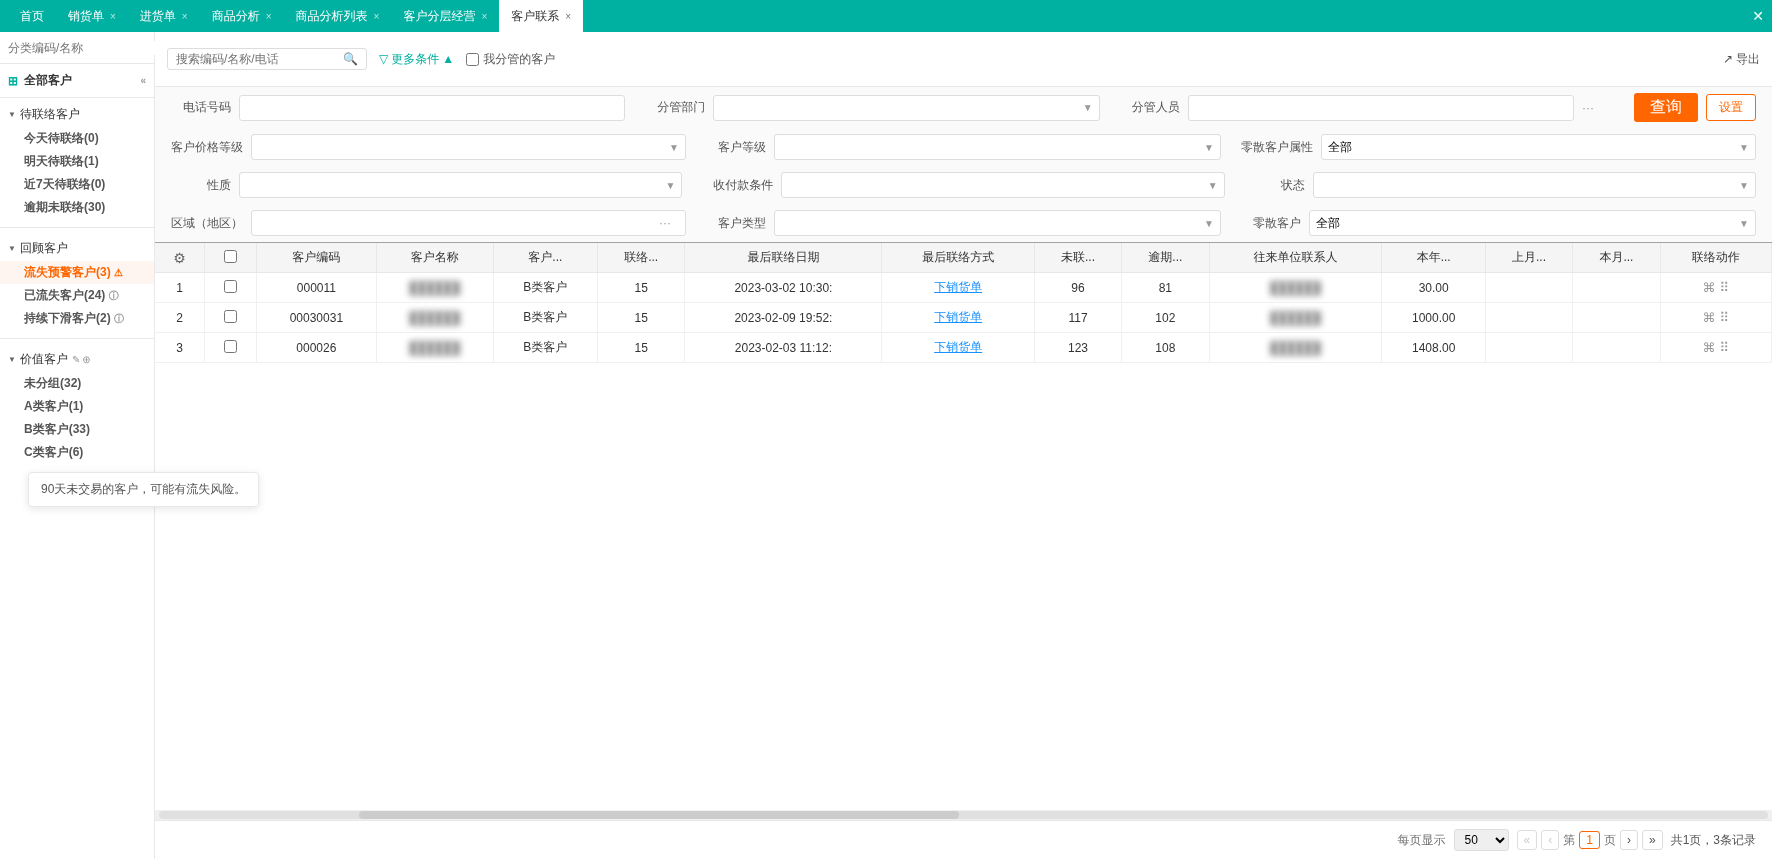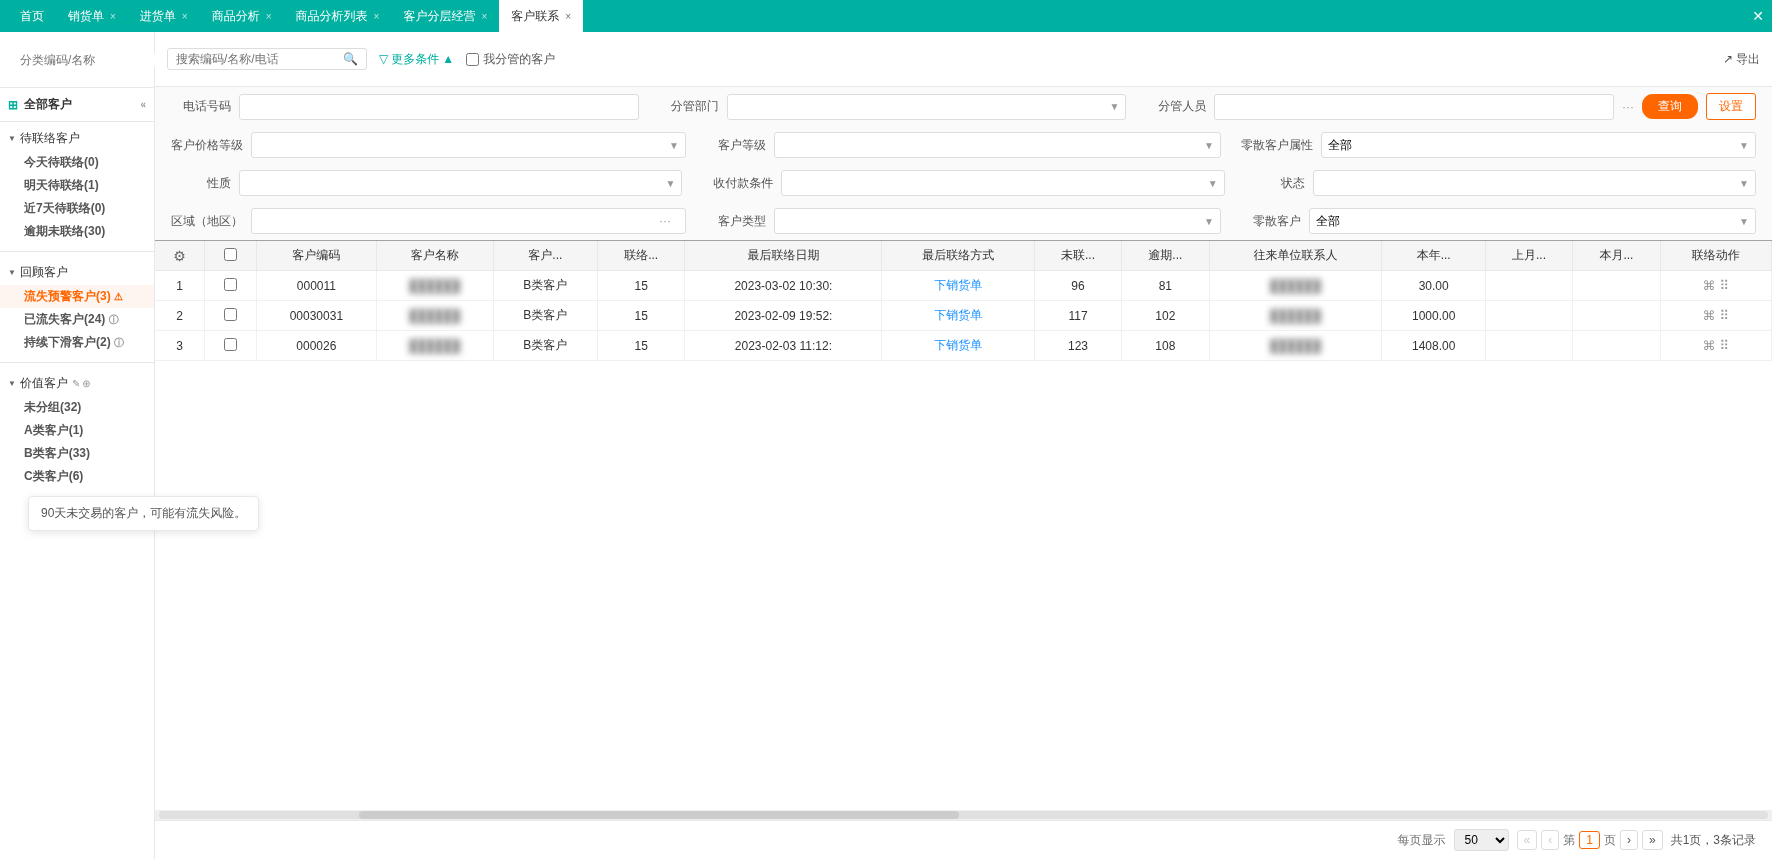--- a/index.html
+++ b/index.html
@@ -60,21 +60,21 @@
       width: 155px;
       background: white;
       border-right: 1px solid #e8e8e8;
       display: flex;
       flex-direction: column;
       flex-shrink: 0;
     }
     .sidebar-search {
       display: flex;
       align-items: center;
-      padding: 20px;
+      padding: 8px;
       border-bottom: 1px solid #e8e8e8;
     }
     .sidebar-search input {
       border: none;
       outline: none;
       flex: 1;
       font-size: 12px;
       color: #999;
     }
     .sidebar-search .search-icon {
@@ -263,24 +263,25 @@
     .field-more { color: #999; cursor: pointer; padding: 0 8px; }
     .adv-row-right {
       display: flex;
       align-items: center;
       gap: 8px;
     }
     .query-btn {
       background: #ff6600;
       color: white;
       border: none;
-      border-radius: 11px;
+      border-radius: 3px;
       padding: 4px 16px;
       cursor: pointer;
-      font-size: 12px;
+      font-size: 16px;
+      margin-left: 32px;
     }
     .settings-btn {
       background: white;
       border: 1px solid #ff6600;
       color: #ff6600;
       border-radius: 3px;
       padding: 4px 12px;
       cursor: pointer;
       font-size: 12px;
     }
@@ -314,20 +315,21 @@
       border-right: 1px solid #f0f0f0;
       padding: 6px 8px;
       text-align: center;
       color: #333;
       font-size: 12px;
       white-space: nowrap;
     }
     .data-table .link-text {
       color: #1890ff;
       cursor: pointer;
+      text-decoration: underline;
     }
     .data-table .blurred {
       color: transparent;
       text-shadow: 0 0 6px #999;
       user-select: none;
     }
     .settings-col {
       display: flex;
       justify-content: center;
       align-items: center;

